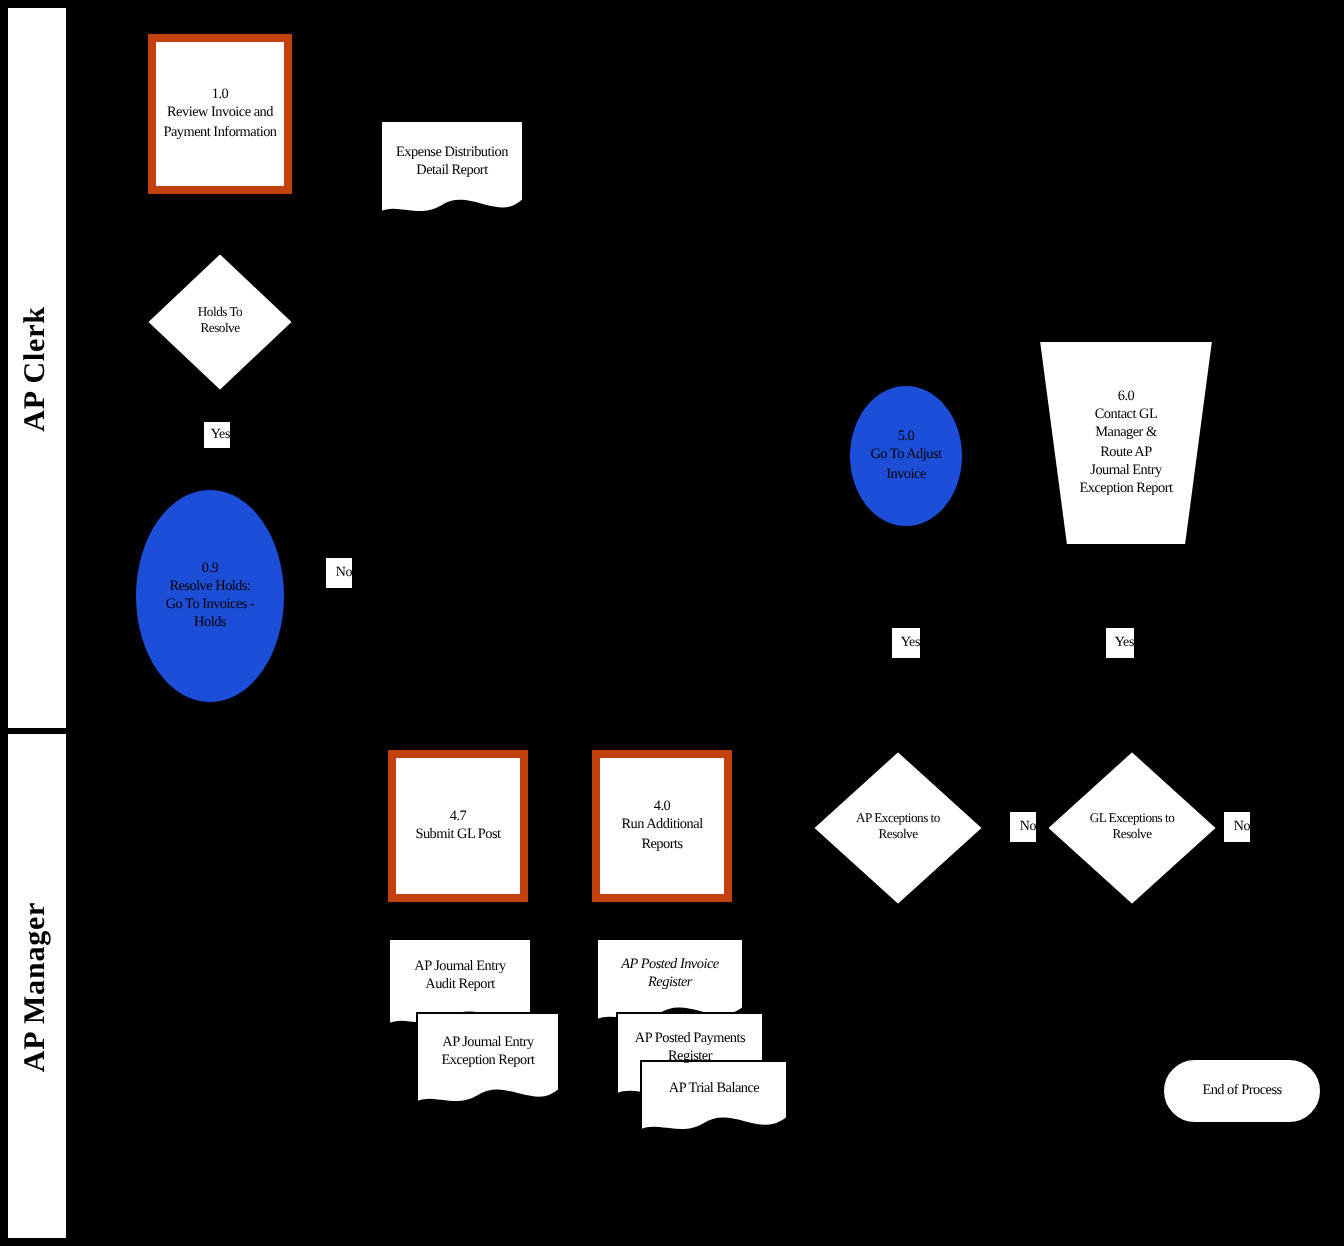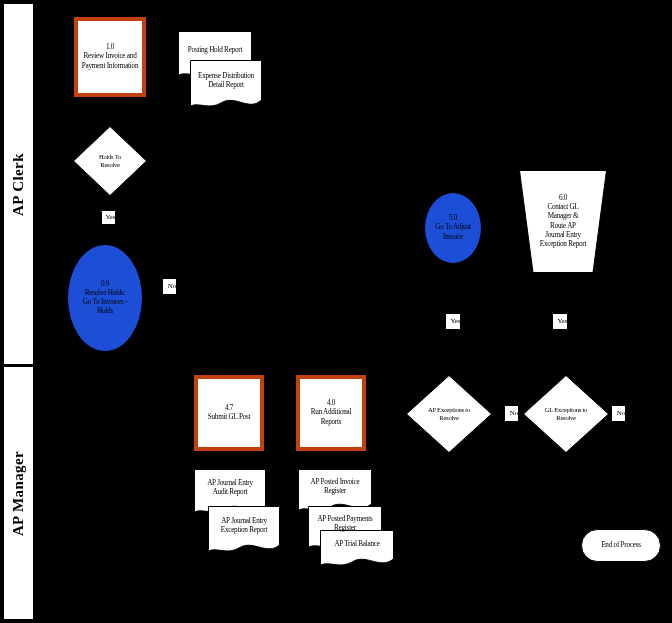--- a/index.html
+++ b/index.html
@@ -129,26 +129,20 @@
   <div class="lane-label" style="left:3px; top:366px; width:31px; height:254px;">
     <span>AP Manager</span>
   </div>
 
   <div class="node proc" style="left:74px; top:17px; width:72px; height:80px;">
     <span class="txt">1.0
 Review Invoice and
 Payment Information</span>
   </div>
 
-  <div class="node doc" style="left:178px; top:31px; width:74px; height:47px;">
-    <svg viewBox="0 0 74 47" preserveAspectRatio="none">
-      <path d="M0.5,0.5 H73.5 V38 C60,49 46,32 32,41 C20,48 10,40 0.5,44 Z" fill="#ffffff" stroke="#000000" stroke-width="1"></path>
-    </svg>
-    <span class="txt">Posting Hold Report</span>
-  </div>
 
   <div class="node doc" style="left:190px; top:60px; width:72px; height:50px;">
     <svg viewBox="0 0 72 50" preserveAspectRatio="none">
       <path d="M0.5,0.5 H71.5 V40 C59,52 45,34 31,43 C19,50 9,42 0.5,46 Z" fill="#ffffff" stroke="#000000" stroke-width="1"></path>
     </svg>
     <span class="txt">Expense Distribution
 Detail Report</span>
   </div>
 
   <div class="node decision" style="left:73px; top:126px; width:74px; height:70px;">
@@ -220,21 +214,21 @@
   </div>
 
   <div class="node doc" style="left:208px; top:506px; width:72px; height:48px;">
     <svg viewBox="0 0 72 48" preserveAspectRatio="none">
       <path d="M0.5,0.5 H71.5 V39 C59,50 45,33 31,42 C19,49 9,41 0.5,45 Z" fill="#ffffff" stroke="#000000" stroke-width="1"></path>
     </svg>
     <span class="txt">AP Journal Entry
 Exception Report</span>
   </div>
 
-  <div class="node doc" style="left:298px; top:469px; width:74px; height:44px;">
+  <div class="node doc" style="left:298px; top:469px; width:74px; height:44px;font-style:italic;">
     <svg viewBox="0 0 74 44" preserveAspectRatio="none">
       <path d="M0.5,0.5 H73.5 V35 C60,46 46,29 32,38 C20,45 10,37 0.5,41 Z" fill="#ffffff" stroke="#000000" stroke-width="1"></path>
     </svg>
     <span class="txt">AP Posted Invoice
 Register</span>
   </div>
 
   <div class="node doc" style="left:308px; top:506px; width:74px; height:44px;">
     <svg viewBox="0 0 74 44" preserveAspectRatio="none">
       <path d="M0.5,0.5 H73.5 V35 C60,46 46,29 32,38 C20,45 10,37 0.5,41 Z" fill="#ffffff" stroke="#000000" stroke-width="1"></path>

